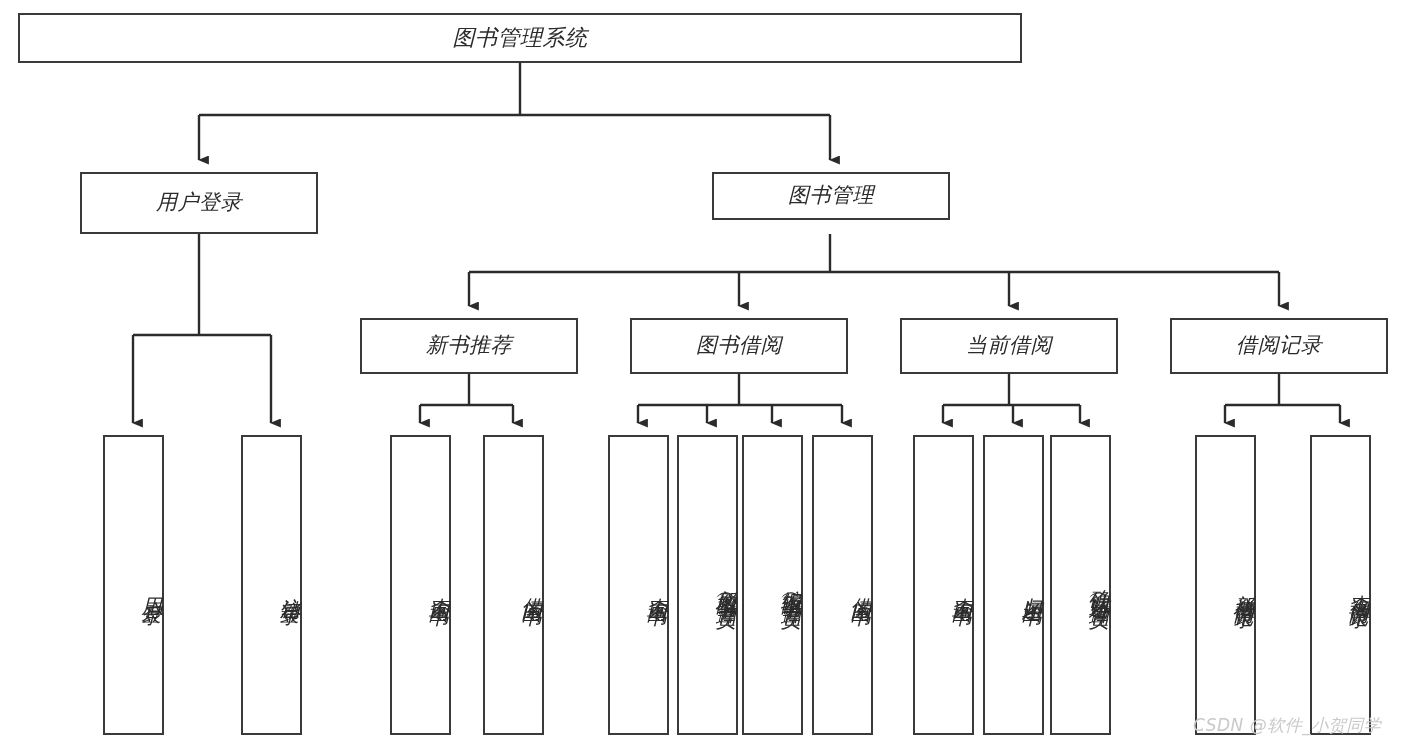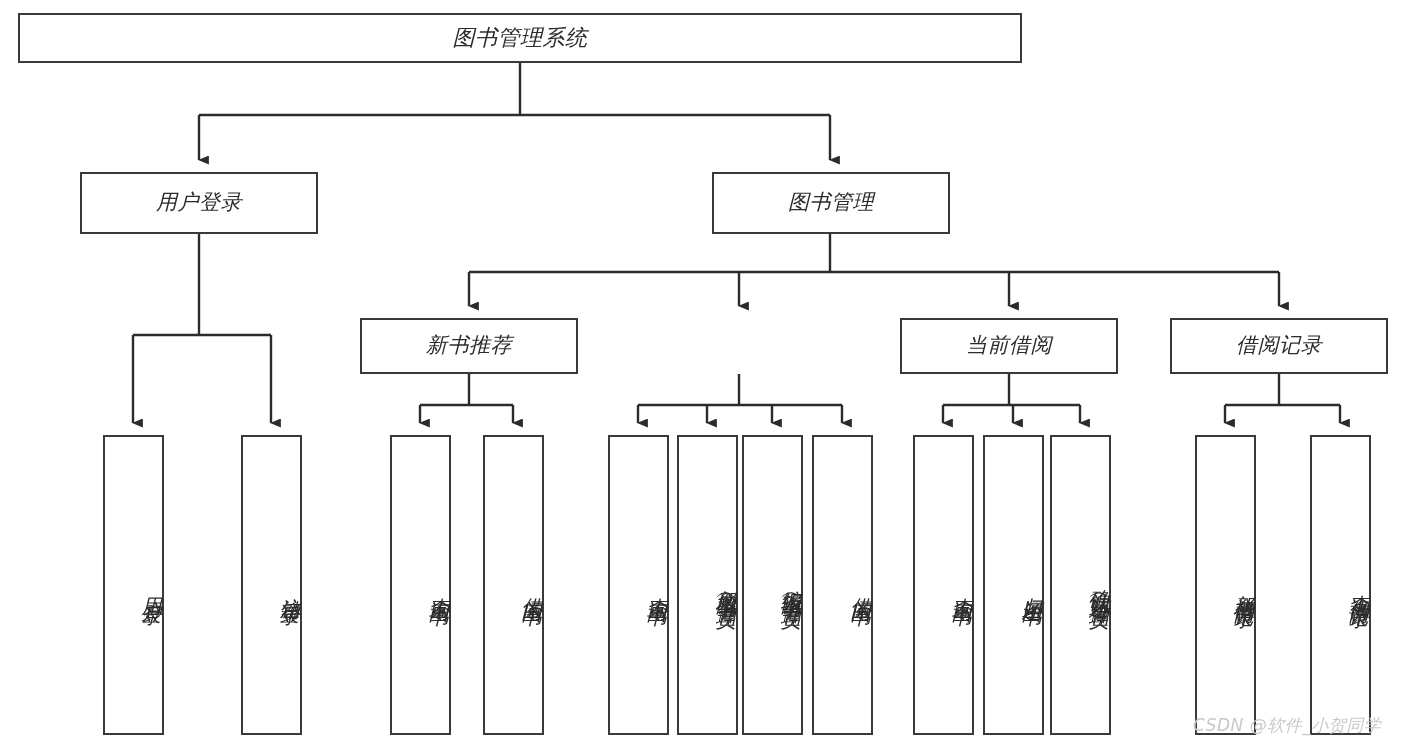--- a/index.html
+++ b/index.html
@@ -133,23 +133,24 @@
         <path d="M1225,405 L1225,423" marker-end="url(#arrow)"></path>
         <path d="M1340,405 L1340,423" marker-end="url(#arrow)"></path>
       </g>
 
     </g>
   </svg>
 
   <div class="node h root" style="left: 18px; top: 13px; width: 1004px; height: 50px;">图书管理系统</div>
 
   <div class="node h" style="left: 80px; top: 172px; width: 238px; height: 62px;">用户登录</div>
-  <div class="node h" style="left: 712px; top: 172px; width: 238px; height: 62px;">图书管理</div>
+  <div class="node h" style="left: 712px; top: 172px; width: 238px; height: 48px;">图书管理</div>
 
   <div class="node h" style="left: 360px; top: 318px; width: 218px; height: 56px; text-align: right;">新书推荐</div>
+  <div class="node h" style="left: 630px; top: 318px; width: 218px; height: 56px;">图书借阅</div>
   <div class="node h" style="left: 900px; top: 318px; width: 218px; height: 56px;">当前借阅</div>
   <div class="node h" style="left: 1170px; top: 318px; width: 218px; height: 56px;">借阅记录</div>
 
   <div class="node v" style="left: 103px; top: 435px; width: 61px; height: 300px;">用户登录</div>
   <div class="node v" style="left: 241px; top: 435px; width: 61px; height: 300px;">注销登录</div>
 
   <div class="node v" style="left: 390px; top: 435px; width: 61px; height: 300px;">查询图书</div>
   <div class="node v" style="left: 483px; top: 435px; width: 61px; height: 300px;">借阅图书</div>
 
   <div class="node v" style="left: 608px; top: 435px; width: 61px; height: 300px;">查询图书</div>

